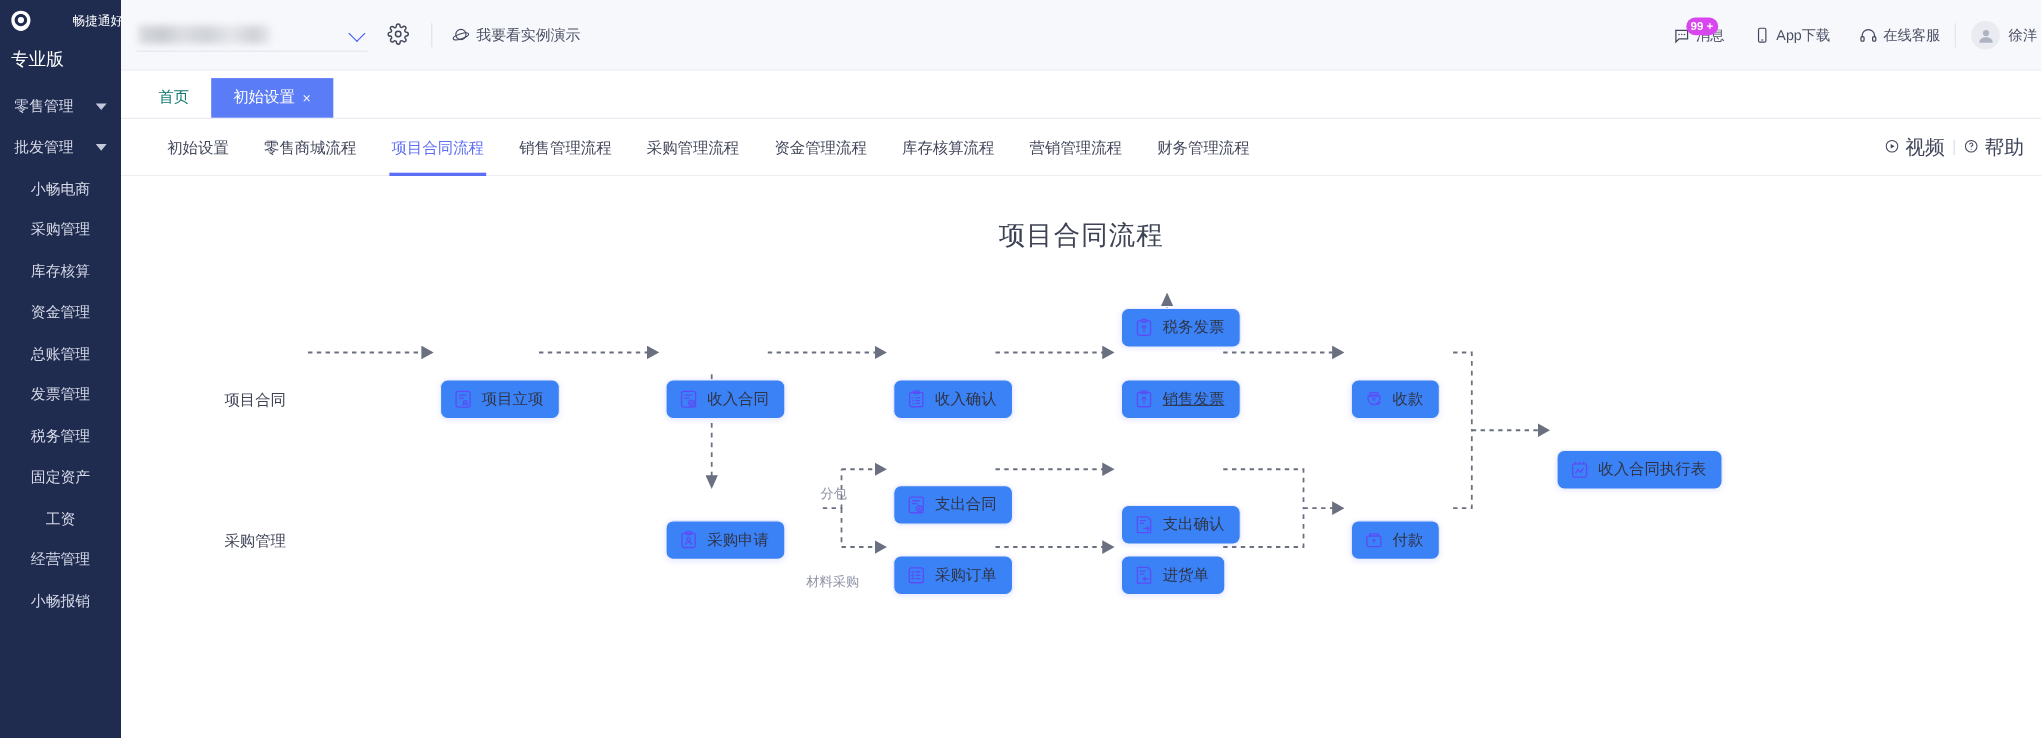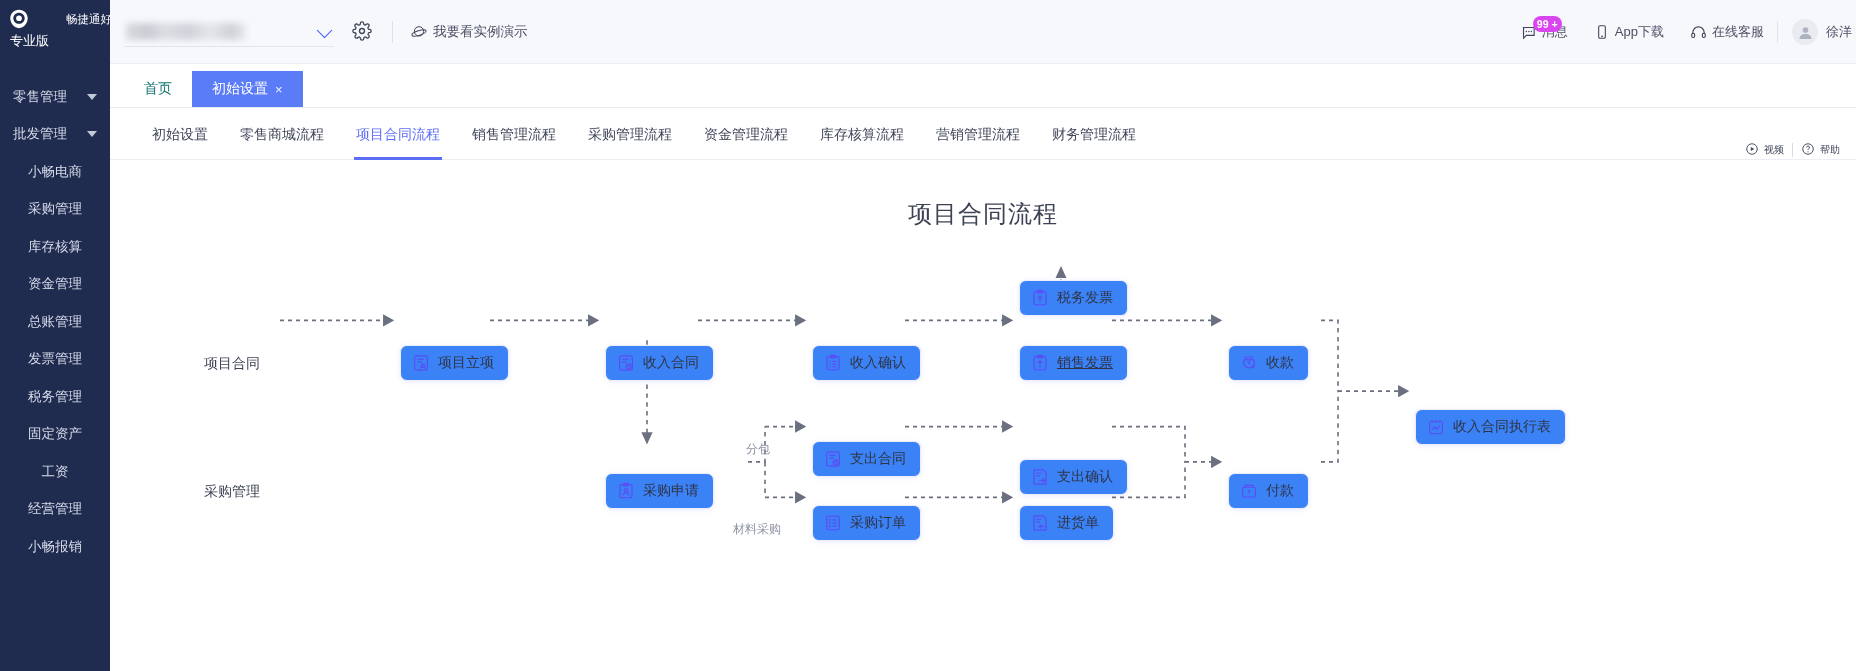--- a/index.html
+++ b/index.html
@@ -25,21 +25,21 @@
     color: #fff;
     position: relative;
   }
   .brand-row { display:flex; align-items:center; gap:4px; }
   .brand-logo { width: 22px; height: 22px; flex:0 0 22px; }
   .brand-name {
     font-size: 11.5px; color: #ffffff; letter-spacing: 0px;
     white-space: nowrap; overflow: hidden; margin-left: 32px;
   }
   .brand-sub {
-    font-size: 13px; color:#ffffff; margin-left: 2px; margin-top: 2px;
+    font-size: 16px; color:#ffffff; margin-left: 2px; margin-top: 14px;
   }
   .nav { margin-top: 14px; }
   .nav-item {
     height: 37.5px;
     display: flex; align-items: center; justify-content: center;
     color: #d7dbe8;
     font-size: 13.5px;
     cursor: pointer;
     position: relative;
     gap: 20px;
@@ -143,23 +143,23 @@
     font-size: 14px; color: #41465a;
     padding: 0 16px; height: 52px; line-height: 52px;
     cursor: pointer; position: relative; white-space:nowrap;
   }
   .subtab.active { color: #5b6ef5; }
   .subtab.active:after {
     content:""; position:absolute; left: 14px; right: 14px; bottom: 0;
     height: 2.5px; background: #5b6ef5;
   }
   .subtabs-right {
-    position:absolute; right: 8px; top: 16px; height: 52px;
+    position:absolute; right: 8px; top: 0; height: 52px;
     display: flex; align-items: center; gap: 0px;
-    font-size: 10px; color: #41465a;
+    font-size: 18px; color: #41465a;
   }
   .mini-link { display:flex; align-items:center; gap:5px; padding: 0 8px; cursor:pointer; }
   .mini-sep { width:1px; height: 14px; background:#d9dce6; }
 
   
   .canvas { flex: 1 1 auto; position: relative; overflow: hidden; background:#fff; }
   .diagram-title {
     position:absolute; left:0; right:0; top: 38px;
     text-align: center; font-size: 24px; color: #3d4354; letter-spacing:1px;
   }

